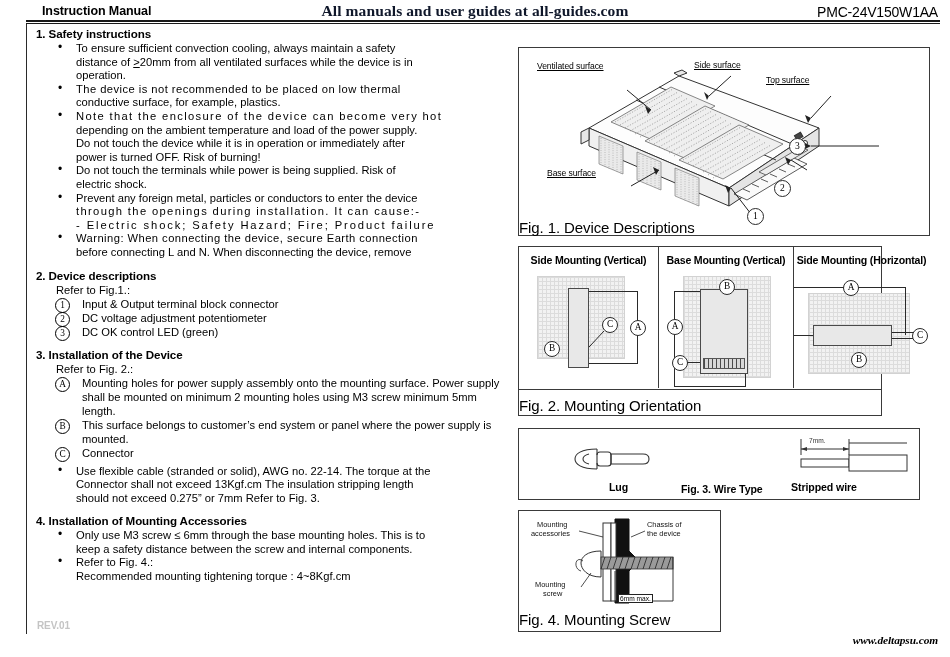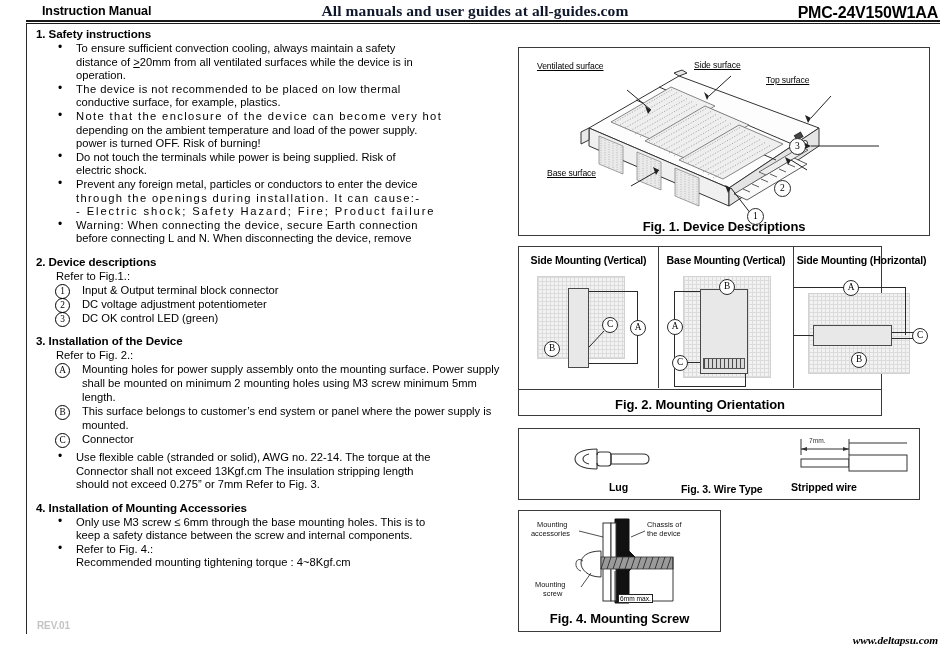--- a/index.html
+++ b/index.html
@@ -36,22 +36,22 @@
     text-align: center;
     font-family: "Liberation Serif", serif;
     font-size: 15.5px;
     font-weight: bold;
     color: #0f172a;
     letter-spacing: 0.1px;
   }
   .header-model {
     position: absolute;
     right: 12px; top: 4px;
-    font-size: 16px;
-    font-weight: bold;
+    font-size: 14px;
+    font-weight: normal;
     letter-spacing: -0.2px;
     margin-left: 35px;
   }
   .header-rule {
     position: absolute;
     left: 26px; top: 20px;
     width: 914px;
     height: 0;
     border-top: 2.5px solid #1a1a1a;
     border-bottom: 1px solid #1a1a1a;
@@ -171,23 +171,23 @@
     box-sizing: border-box;
   }
   #fig1-box { left: 518px; top: 47px;  width: 412px; height: 189px; }
   #fig2-box { left: 518px; top: 246px; width: 364px; height: 170px; }
   #fig3-box { left: 518px; top: 428px; width: 402px; height: 72px;  }
   #fig4-box { left: 518px; top: 510px; width: 203px; height: 122px; }
 
   .fig-caption {
     position: absolute;
     left: 0; right: 0;
-    text-align: center;
-    font-size: 13px;
-    font-weight: bold;
+    text-align: left;
+    font-size: 15px;
+    font-weight: normal;
     letter-spacing: -0.1px;
   }
 
   
   .f2-col {
     position: absolute;
     top: 0;
     bottom: 27px;
     border-right: 1.1px solid #3a3a3a;
     box-sizing: border-box;
@@ -340,20 +340,21 @@
       <span class="just">distance of <span class="u-gte">&gt;</span>20mm from all ventilated surfaces while the device is in</span>
       <span class="lastline">operation.</span>
     </li>
     <li>
       <span class="lastline mid-track">The device is not recommended to be placed on low thermal</span>
       <span class="lastline">conductive surface, for example, plastics.</span>
     </li>
     <li>
       <span class="lastline wide-track">Note that the enclosure of the device can become very hot</span>
       <span class="lastline">depending on the ambient temperature and load of the power supply.</span>
+      <span class="lastline">Do not touch the device while it is in operation or immediately after</span>
       <span class="lastline">power is  turned OFF. Risk of burning!</span>
     </li>
     <li>
       <span class="just">Do not touch the terminals while power is being supplied. Risk of</span>
       <span class="lastline">electric shock.</span>
     </li>
     <li>
       <span class="lastline">Prevent any foreign metal, particles or conductors to enter the device</span>
       <span class="lastline wide-track">through the openings during installation. It can cause:-</span>
       <span class="lastline wide-track-2">- Electric shock; Safety Hazard; Fire; Product failure</span>

